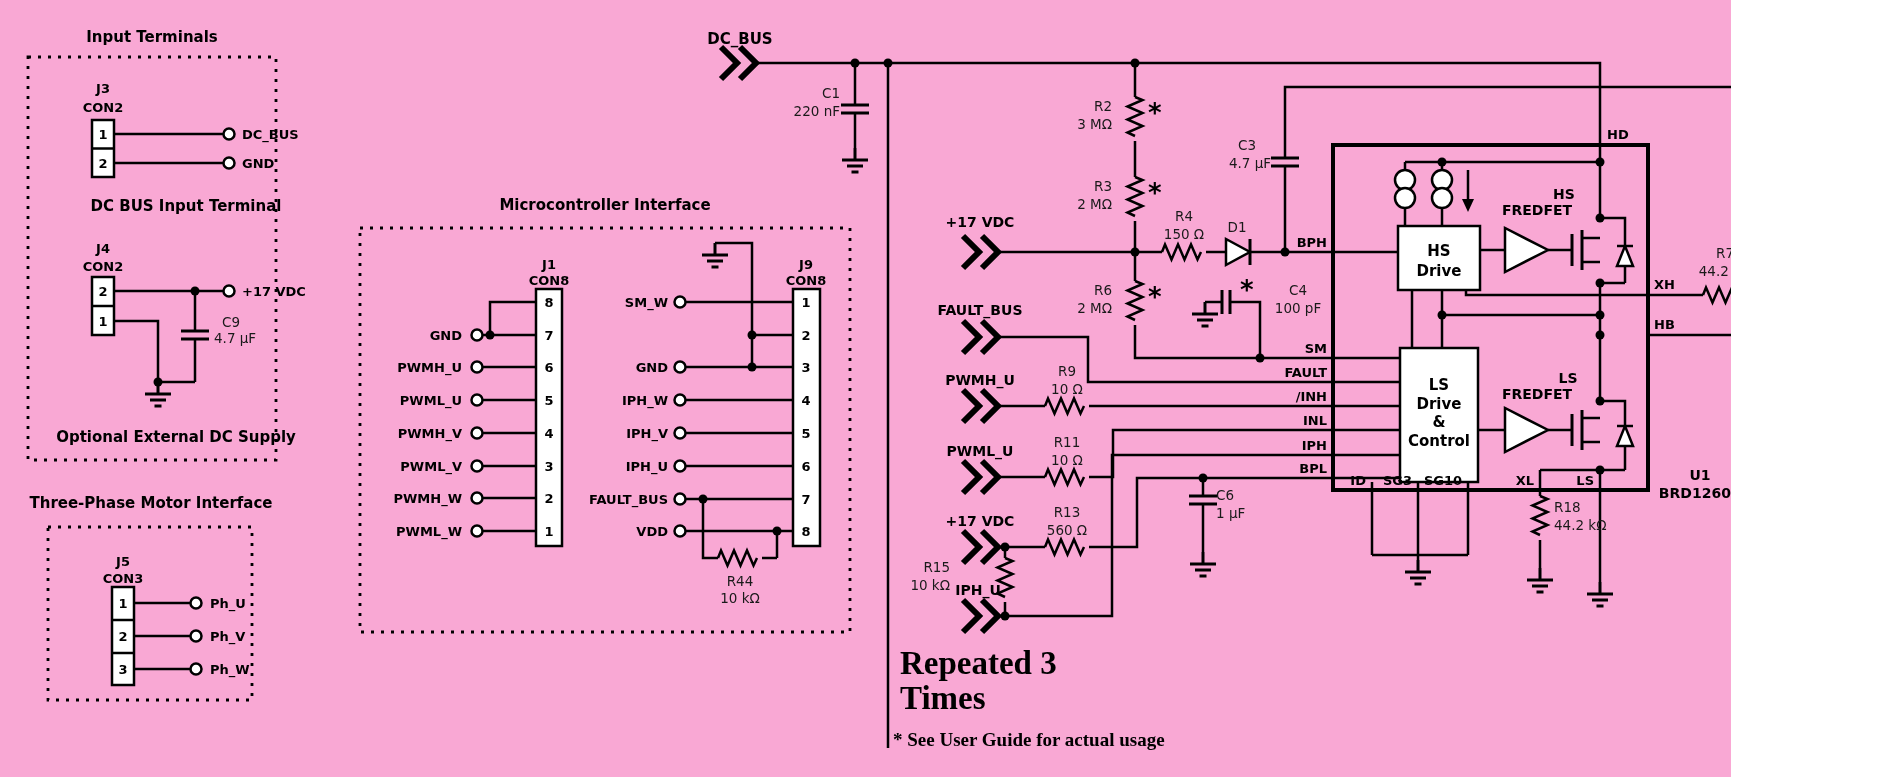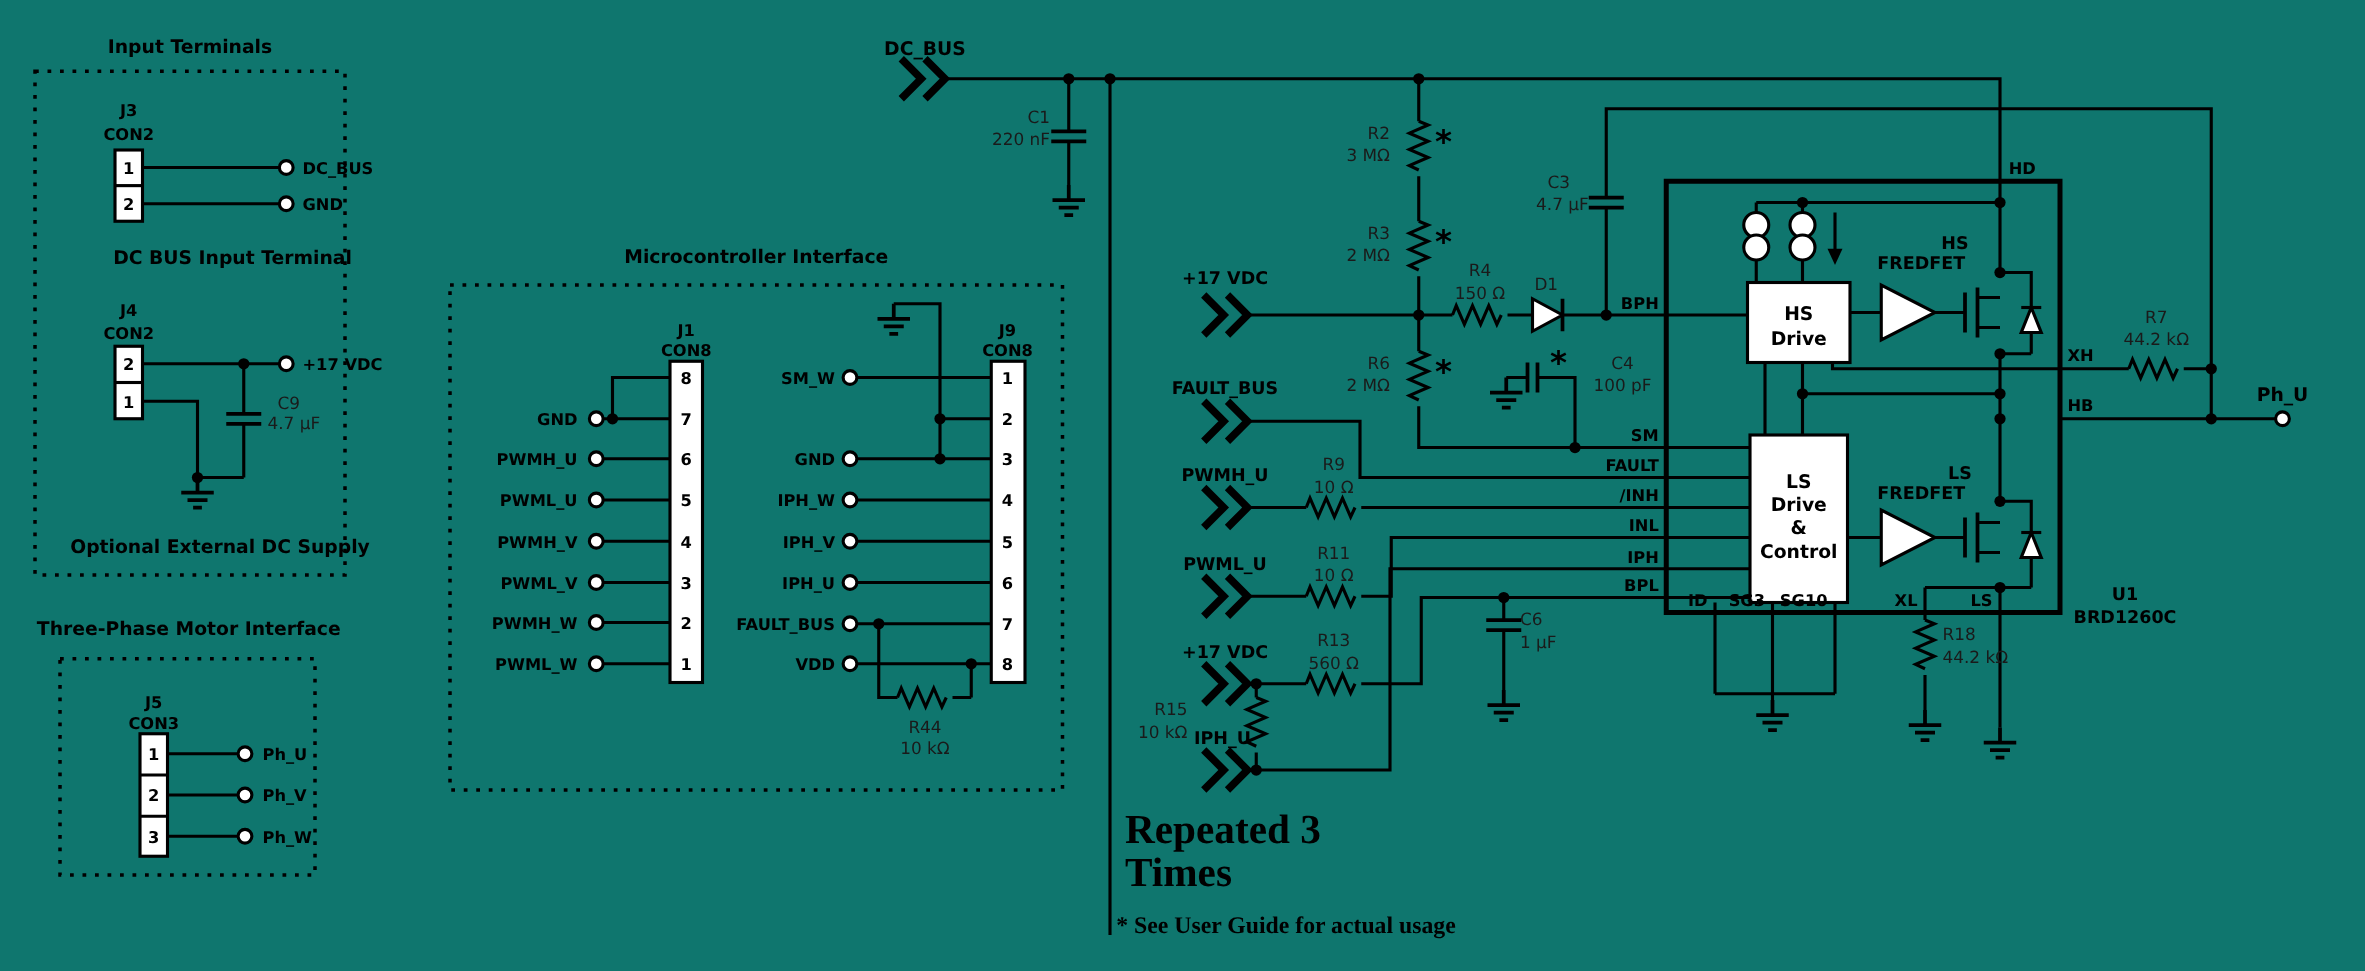--- a/index.html
+++ b/index.html
@@ -1,16 +1,16 @@
 <!DOCTYPE html>
 <html><head>
 <meta charset="utf-8">
 <style>
   html,body{margin:0;padding:0;background:#fff;}
-  .canvas{position:relative;width:1892px;height:777px;background:#0f766e;overflow:hidden;}
+  .canvas{position:relative;width:1731px;height:777px;background:#f9a8d4;overflow:hidden;}
   svg{position:absolute;left:0;top:0;}
   .w{stroke:#000;stroke-width:2.5;fill:none;}
   .w3{stroke:#000;stroke-width:3;fill:none;}
   .w4{stroke:#000;stroke-width:4;fill:none;}
   .dash{stroke:#000;stroke-width:2.8;fill:none;stroke-dasharray:3 7;}
   .box{stroke:#000;stroke-width:2.5;fill:#fff;}
   .sym{stroke:#000;stroke-width:2.5;fill:#fff;}
   text{fill:#000;}
   .t13{font:bold 13px "DejaVu Sans",sans-serif;}
   .t14{font:bold 14px "DejaVu Sans",sans-serif;}

